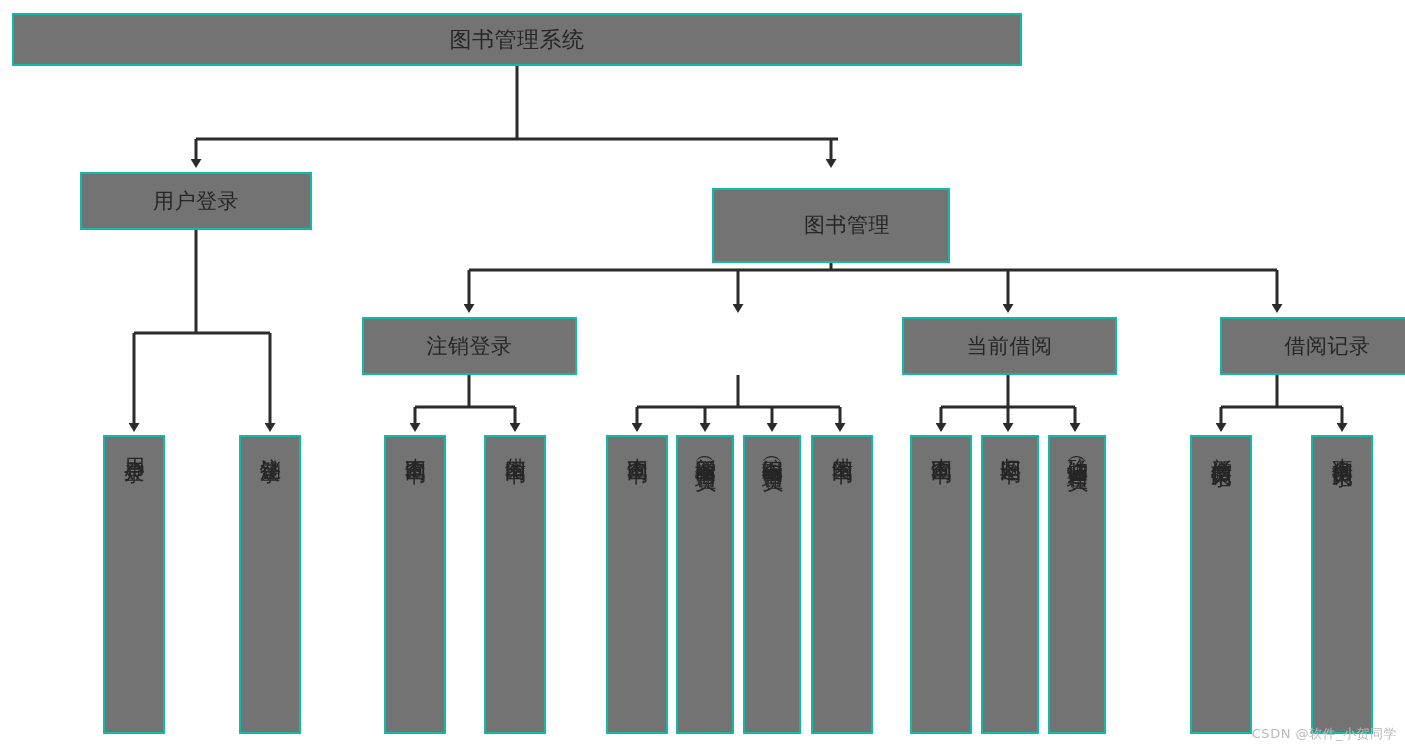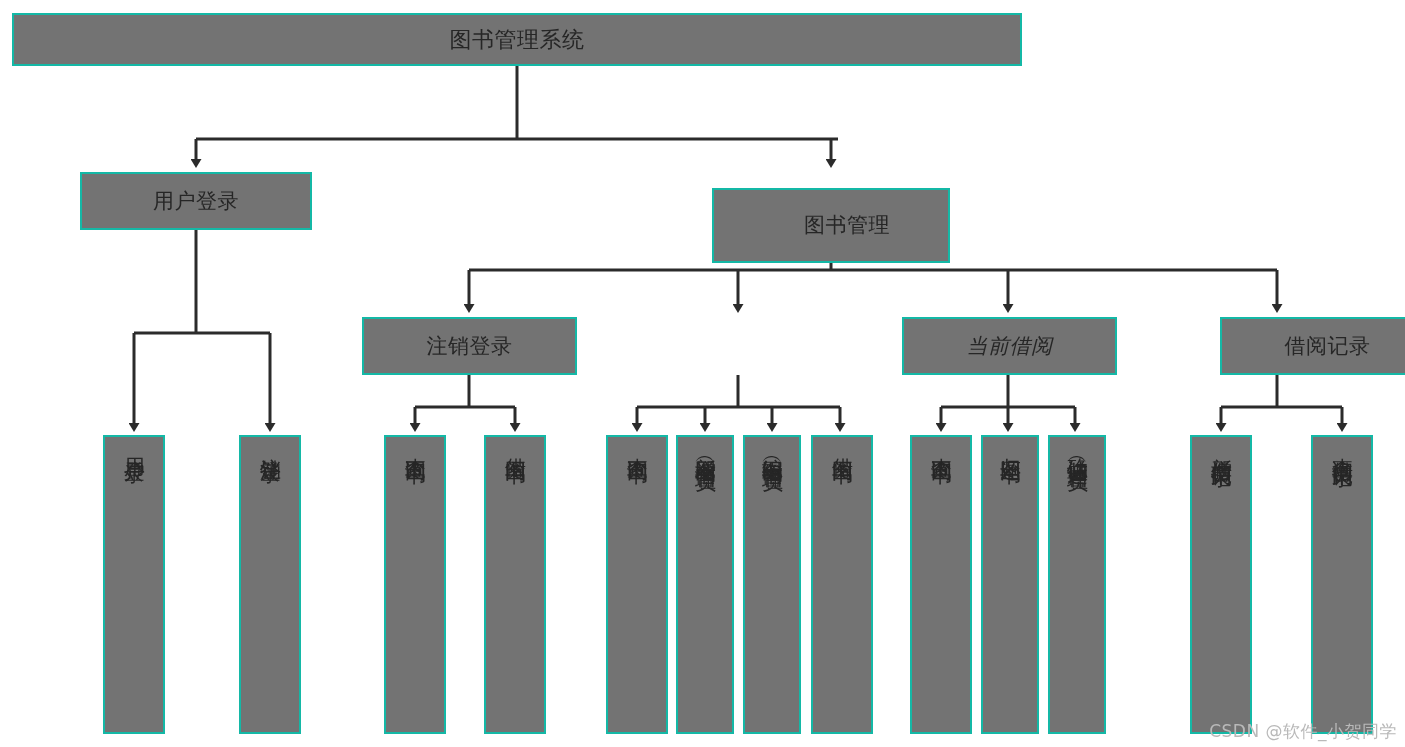--- a/index.html
+++ b/index.html
@@ -55,21 +55,21 @@
     white-space:normal;
     max-height:100%;
   }
   .node.root .label{font-size:22px;}
   .node.lvl2 .label{font-size:21px;}
   .node.lvl3 .label{font-size:21px;}
   #watermark{
     position:absolute;
     right:8px;
     bottom:4px;
-    font-size:17px;
+    font-size:13px;
     color:#b9b9b9;
     letter-spacing:0.5px;
     z-index:5;
     white-space:nowrap;
     font-family:"DejaVu Sans","Liberation Sans",sans-serif;
   }
 </style>
 </head>
 <body>
 
@@ -135,21 +135,21 @@
 
   <div class="node lvl2" style="left:712px; top:188px; width:238px; height:75px;padding-left:32px;">
     <span class="label">图书管理</span>
   </div>
 
   <div class="node lvl3" style="left:362px; top:317px; width:215px; height:58px;">
     <span class="label">注销登录</span>
   </div>
 
 
-  <div class="node lvl3" style="left:902px; top:317px; width:215px; height:58px;font-style:italic;">
+  <div class="node lvl3" style="left:902px; top:317px; width:215px; height:58px;">
     <span class="label">当前借阅</span>
   </div>
 
   <div class="node lvl3" style="left:1172px; top:317px; width:215px; height:58px;margin-left:48px;">
     <span class="label">借阅记录</span>
   </div>
 
   <div class="node vertical" style="left:103px; top:435px; width:62px; height:299px;">
     <span class="label">用户登录</span>
   </div>

